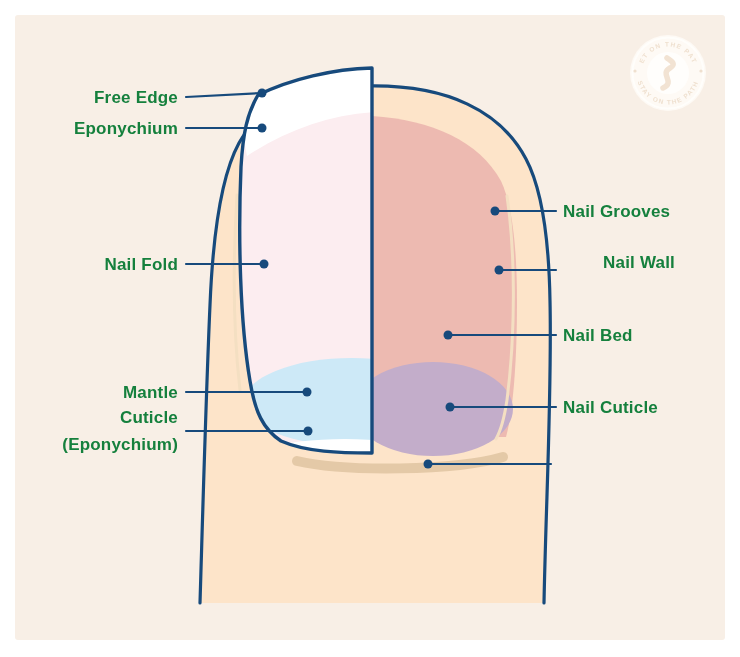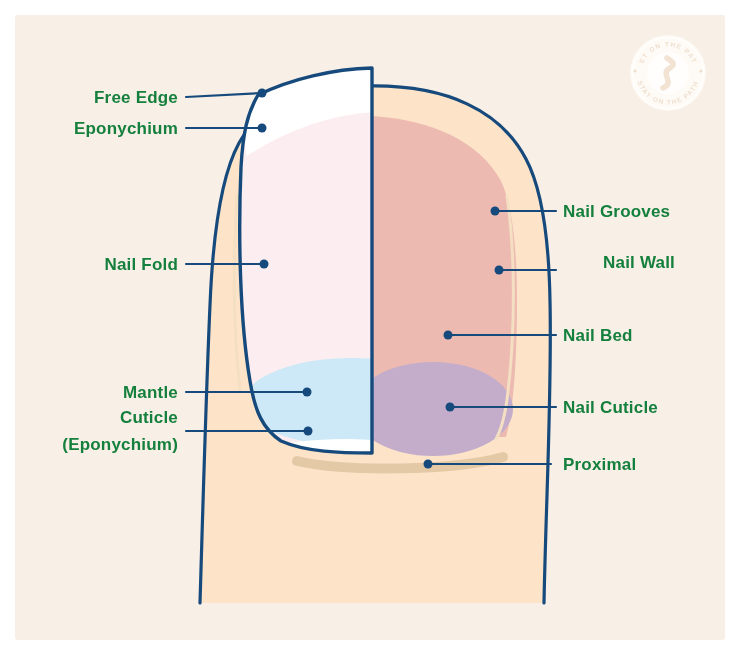--- a/index.html
+++ b/index.html
@@ -114,14 +114,13 @@
 <div class="label left" style="right:562px;top:404px;">
   <div>Cuticle</div>
   <div>(Eponychium)</div>
 </div>
 
 <div class="label right" style="left:563px;top:198px;"><span>Nail Grooves</span></div>
 <div class="label right" style="left:563px;top:249px;margin-left:40px;"><span>Nail Wall</span></div>
 <div class="label right" style="left:563px;top:322px;"><span>Nail Bed</span></div>
 <div class="label right" style="left:563px;top:394px;"><span>Nail Cuticle</span></div>
 <div class="label right" style="left:563px;top:451px;">
-  <div>Proximal</div>
 </div>
 
 </body></html>

